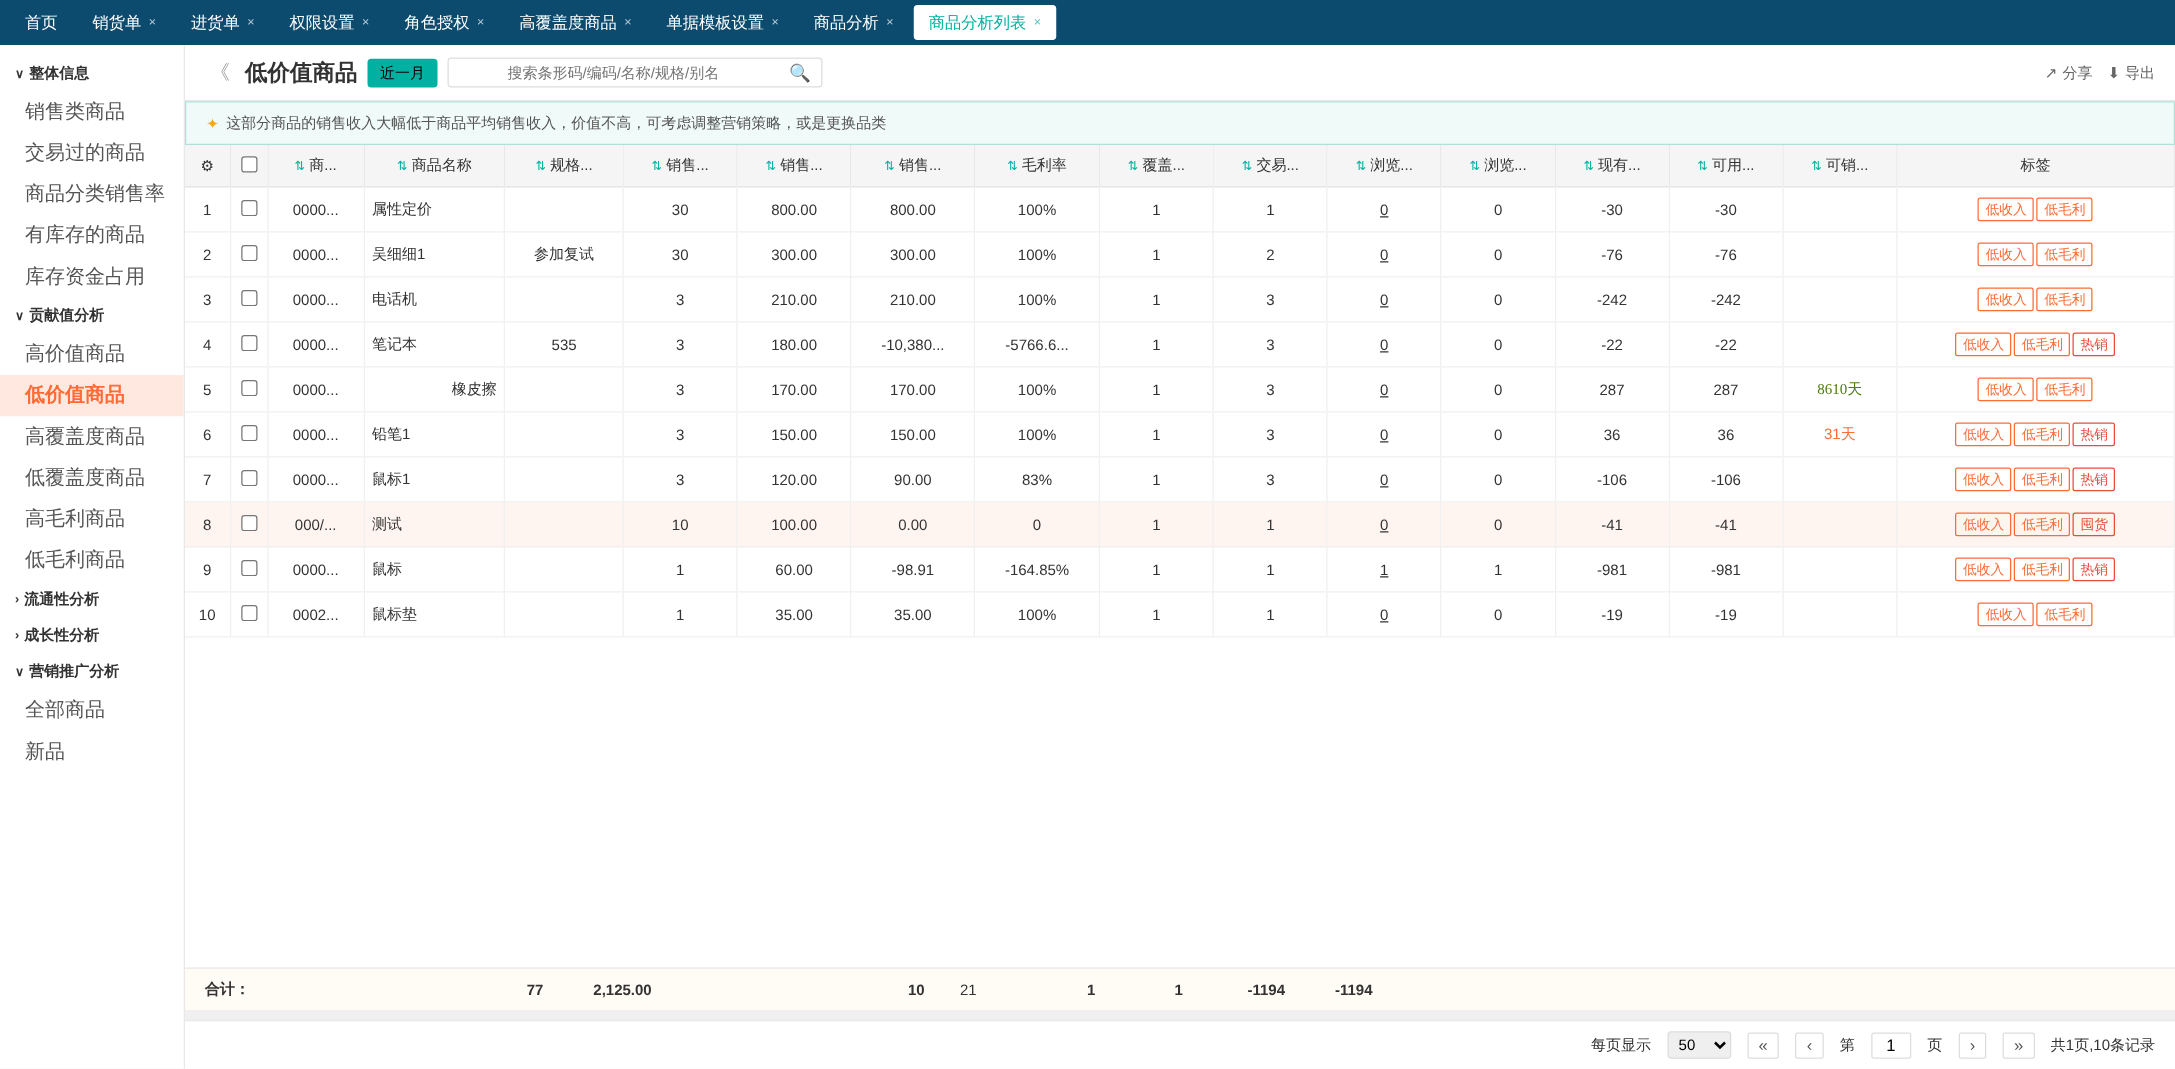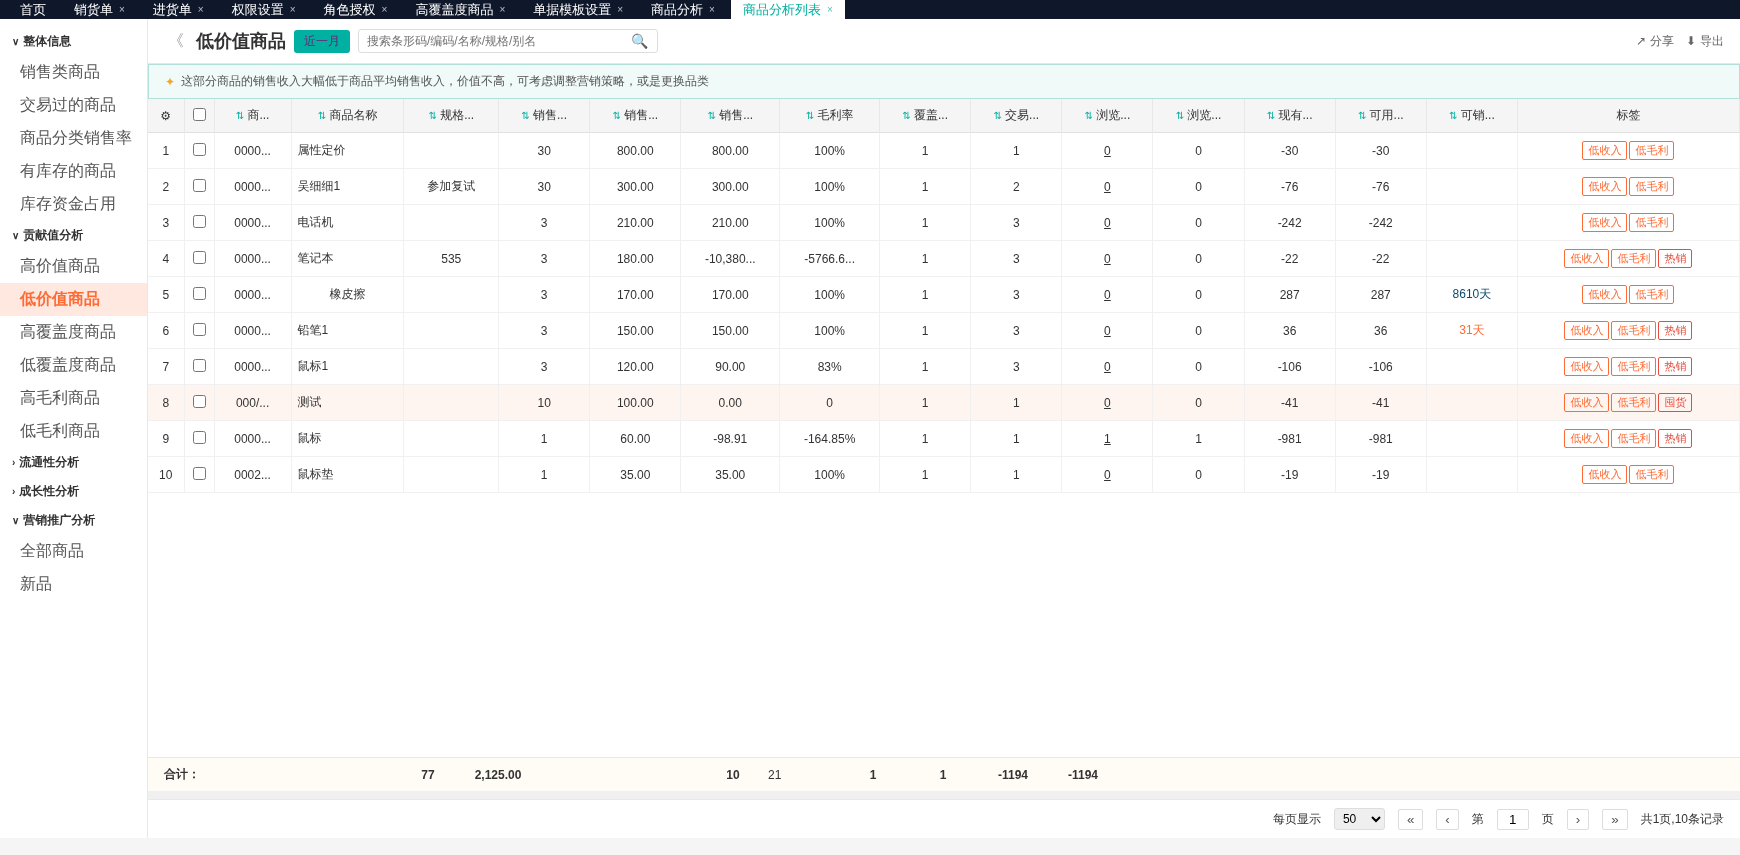--- a/index.html
+++ b/index.html
@@ -2,22 +2,22 @@
 <html><head>
   <meta charset="utf-8">
   <style>
     * { box-sizing: border-box; margin: 0; padding: 0; }
     body { font-family: 'Microsoft YaHei', Arial, sans-serif; font-size: 12px; background: #f5f5f5; color: #333; overflow: hidden; }
     
     
     .top-nav {
       display: flex;
       align-items: center;
-      background: #0f172a;
-      height: 19px;
+      background: #0c4a6e;
+      height: 36px;
       padding: 0 8px;
       gap: 4px;
       flex-shrink: 0;
     }
     .nav-tab {
       display: flex;
       align-items: center;
       padding: 0 12px;
       height: 28px;
       color: #fff;
@@ -82,21 +82,21 @@
       gap: 8px;
       flex-shrink: 0;
     }
     .page-title {
       font-size: 18px;
       font-weight: bold;
       color: #333;
     }
     .filter-btn {
       background: #00b0a0;
-      color: #701a75;
+      color: #000000;
       border: none;
       padding: 3px 10px;
       border-radius: 3px;
       font-size: 12px;
       cursor: pointer;
     }
     .search-box {
       display: flex;
       align-items: center;
       border: 1px solid #ddd;
@@ -105,20 +105,21 @@
       gap: 4px;
       flex: 1;
       max-width: 300px;
     }
     .search-box input {
       border: none;
       outline: none;
       font-size: 12px;
       color: #ef4444;
       width: 100%;
+      margin-left: 39px;
     }
     .search-icon { color: #f5a623; font-size: 14px; }
     .header-actions {
       margin-left: auto;
       display: flex;
       gap: 12px;
       align-items: center;
     }
     .action-btn {
       display: flex;
@@ -520,33 +521,33 @@
       <td>0</td>
       <td>-22</td>
       <td>-22</td>
       <td style="color:#333;"></td>
       <td><span class="tag tag-orange">低收入</span><span class="tag tag-orange">低毛利</span><span class="tag tag-red">热销</span></td>
     </tr>
             <tr>
       <td>5</td>
       <td><input type="checkbox" style=""></td>
       <td>0000...</td>
-      <td style="text-align:center;">橡皮擦</td>
+      <td style="text-align:right;">橡皮擦</td>
       <td></td>
       <td>3</td>
       <td>170.00</td>
       <td>170.00</td>
       <td>100%</td>
       <td>1</td>
       <td>3</td>
       <td><span class="underlined">0</span></td>
       <td>0</td>
       <td>287</td>
       <td>287</td>
-      <td style="color:#0c4a6e;">8610天</td>
+      <td style="color:#4d7c0f;font-family:Liberation Serif, serif;">8610天</td>
       <td><span class="tag tag-orange">低收入</span><span class="tag tag-orange">低毛利</span></td>
     </tr>
             <tr>
       <td>6</td>
       <td><input type="checkbox" style=""></td>
       <td>0000...</td>
       <td style="text-align:left;">铅笔1</td>
       <td></td>
       <td>3</td>
       <td>150.00</td>

